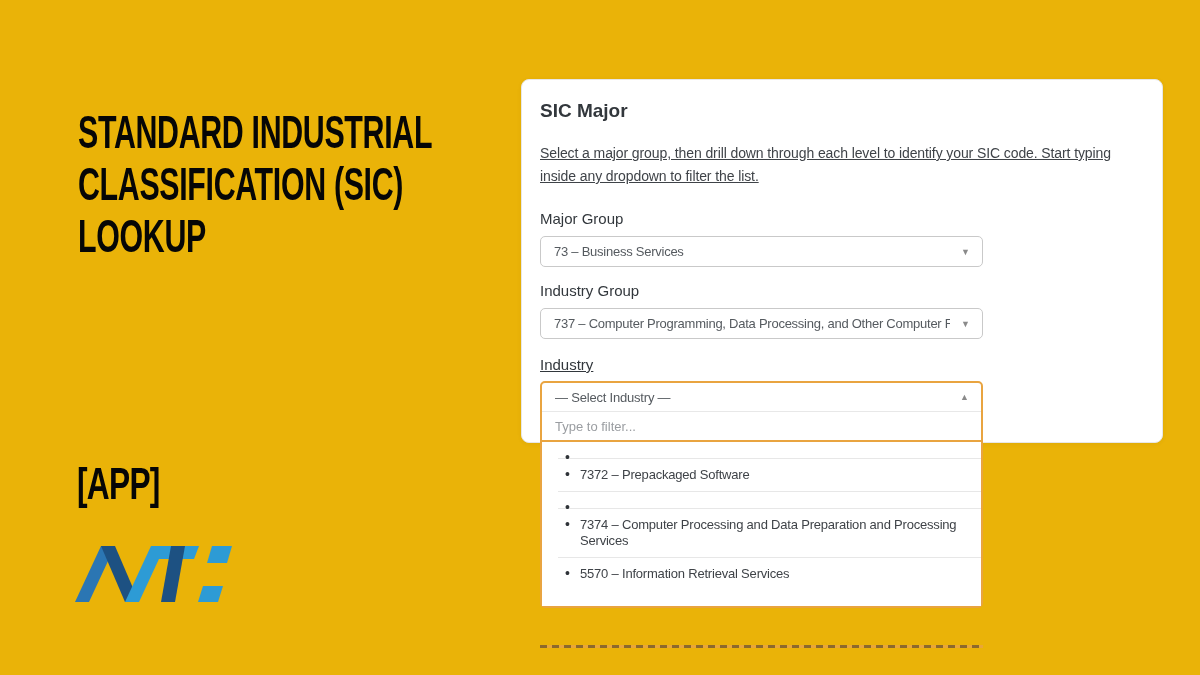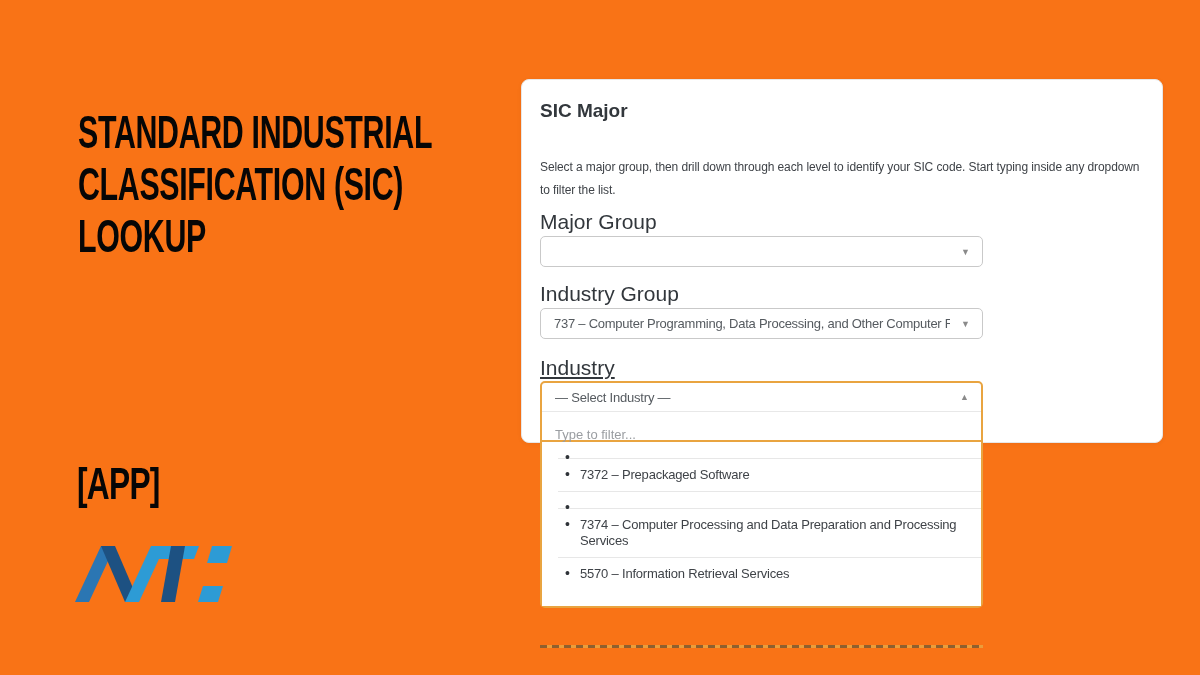--- a/index.html
+++ b/index.html
@@ -1,18 +1,18 @@
 <!DOCTYPE html>
 <html><head>
 <meta charset="utf-8">
 <style>
   * { margin:0; padding:0; box-sizing:border-box; }
   html,body { width:1200px; height:675px; background:#ffffff; overflow:hidden;
               font-family:"Liberation Sans","DejaVu Sans",sans-serif; }
-  .page { position:relative; width:1200px; height:675px; background:#f97316; }
+  .page { position:relative; width:1200px; height:675px; background:#eab308; }
 
   
   .hero-title {
     position:absolute; left:78px; top:106px;
     font-size:46px; font-weight:bold; color:#060606;
     line-height:52px; letter-spacing:-0.5px; white-space:nowrap;
     transform:scaleX(0.66); transform-origin:left top;
   }
   .app-tag {
     position:absolute; left:77px; top:460px;
@@ -23,25 +23,25 @@
   .logo-wrap { position:absolute; left:75px; top:538px; width:163px; height:68px; }
 
   
   .card {
     position:absolute; left:521px; top:79px; width:642px; height:364px;
     background:#ffffff; border:1px solid #e7e7e7; border-radius:8px;
     box-shadow:0 1px 5px rgba(0,0,0,0.05);
   }
   .card-title { position:absolute; left:540px; top:100px;
     font-size:19px; font-weight:bold; color:#32373c; }
-  .card-desc { position:absolute; left:540px; top:156px; width:602px;
-    font-size:12px; line-height:23px; color:#3f4348; letter-spacing:-0.1px; }
+  .card-desc { position:absolute; left:540px; top:142px; width:602px;
+    font-size:14px; line-height:23px; color:#3f4348; letter-spacing:-0.1px;text-decoration:underline; }
 
   .field-label { position:absolute; left:540px;
-    font-size:21px; color:#32373c; }
+    font-size:15px; color:#32373c; }
   .label-major { top:210px; }
   .label-industry-group { top:282px;text-align:center; }
   .label-industry { top:356px;text-decoration:underline; }
 
   .select-box {
     position:absolute; left:540px; width:443px; height:31px;
     background:#fff; border:1px solid #c9c9c9; border-radius:5px;
     cursor:pointer;
   }
   .select-major { top:236px; }
@@ -65,21 +65,21 @@
   .combo-value {
     position:absolute; left:13px; top:7px;
     font-size:13px; letter-spacing:-0.2px; color:#555a5f; white-space:nowrap;
   }
   .combo-caret { position:absolute; right:12px; top:9px;
     font-size:9px; color:#8a8a8a; line-height:10px; }
   .combo-filter { position:relative; height:30px; border-bottom:2px solid #e9a440; }
   .combo-filter input {
     width:100%; height:28px; border:0; outline:none; padding:0 13px;
     font-family:"Liberation Sans","DejaVu Sans",sans-serif;
-    font-size:13px; color:#555; background:transparent;margin-top:8px;
+    font-size:13px; color:#555; background:transparent;
   }
   .combo-filter input::placeholder { color:#9a9da1; opacity:1; }
 
   .opt-list { padding-bottom:16px; background:#fff; }
   .opt { position:relative; padding:8px 16px 8px 38px;
     font-size:13px; letter-spacing:-0.2px; line-height:16px; color:#3f4348; cursor:pointer; }
   .opt .bullet { position:absolute; left:23px; top:7px;
     font-size:14px; color:#2f3338; }
   .opt-divider { height:1px; background:#e7e7e7; margin-left:16px; }
 
@@ -115,20 +115,21 @@
     </svg>
   </div>
 
   <div class="card"></div>
 
   <div class="card-title">SIC Major</div>
   <div class="card-desc">Select a major group, then drill down through each level to identify your SIC code. Start typing inside any dropdown to filter the list.</div>
 
   <div class="field-label label-major">Major Group</div>
   <div class="select-box select-major">
+    <span class="select-value">73 – Business Services</span>
     <span class="select-caret">▼</span>
   </div>
 
   <div class="field-label label-industry-group">Industry Group</div>
   <div class="select-box select-industry-group">
     <span class="select-value">737 – Computer Programming, Data Processing, and Other Computer R...</span>
     <span class="select-caret">▼</span>
   </div>
 
   <div class="field-label label-industry">Industry</div>

